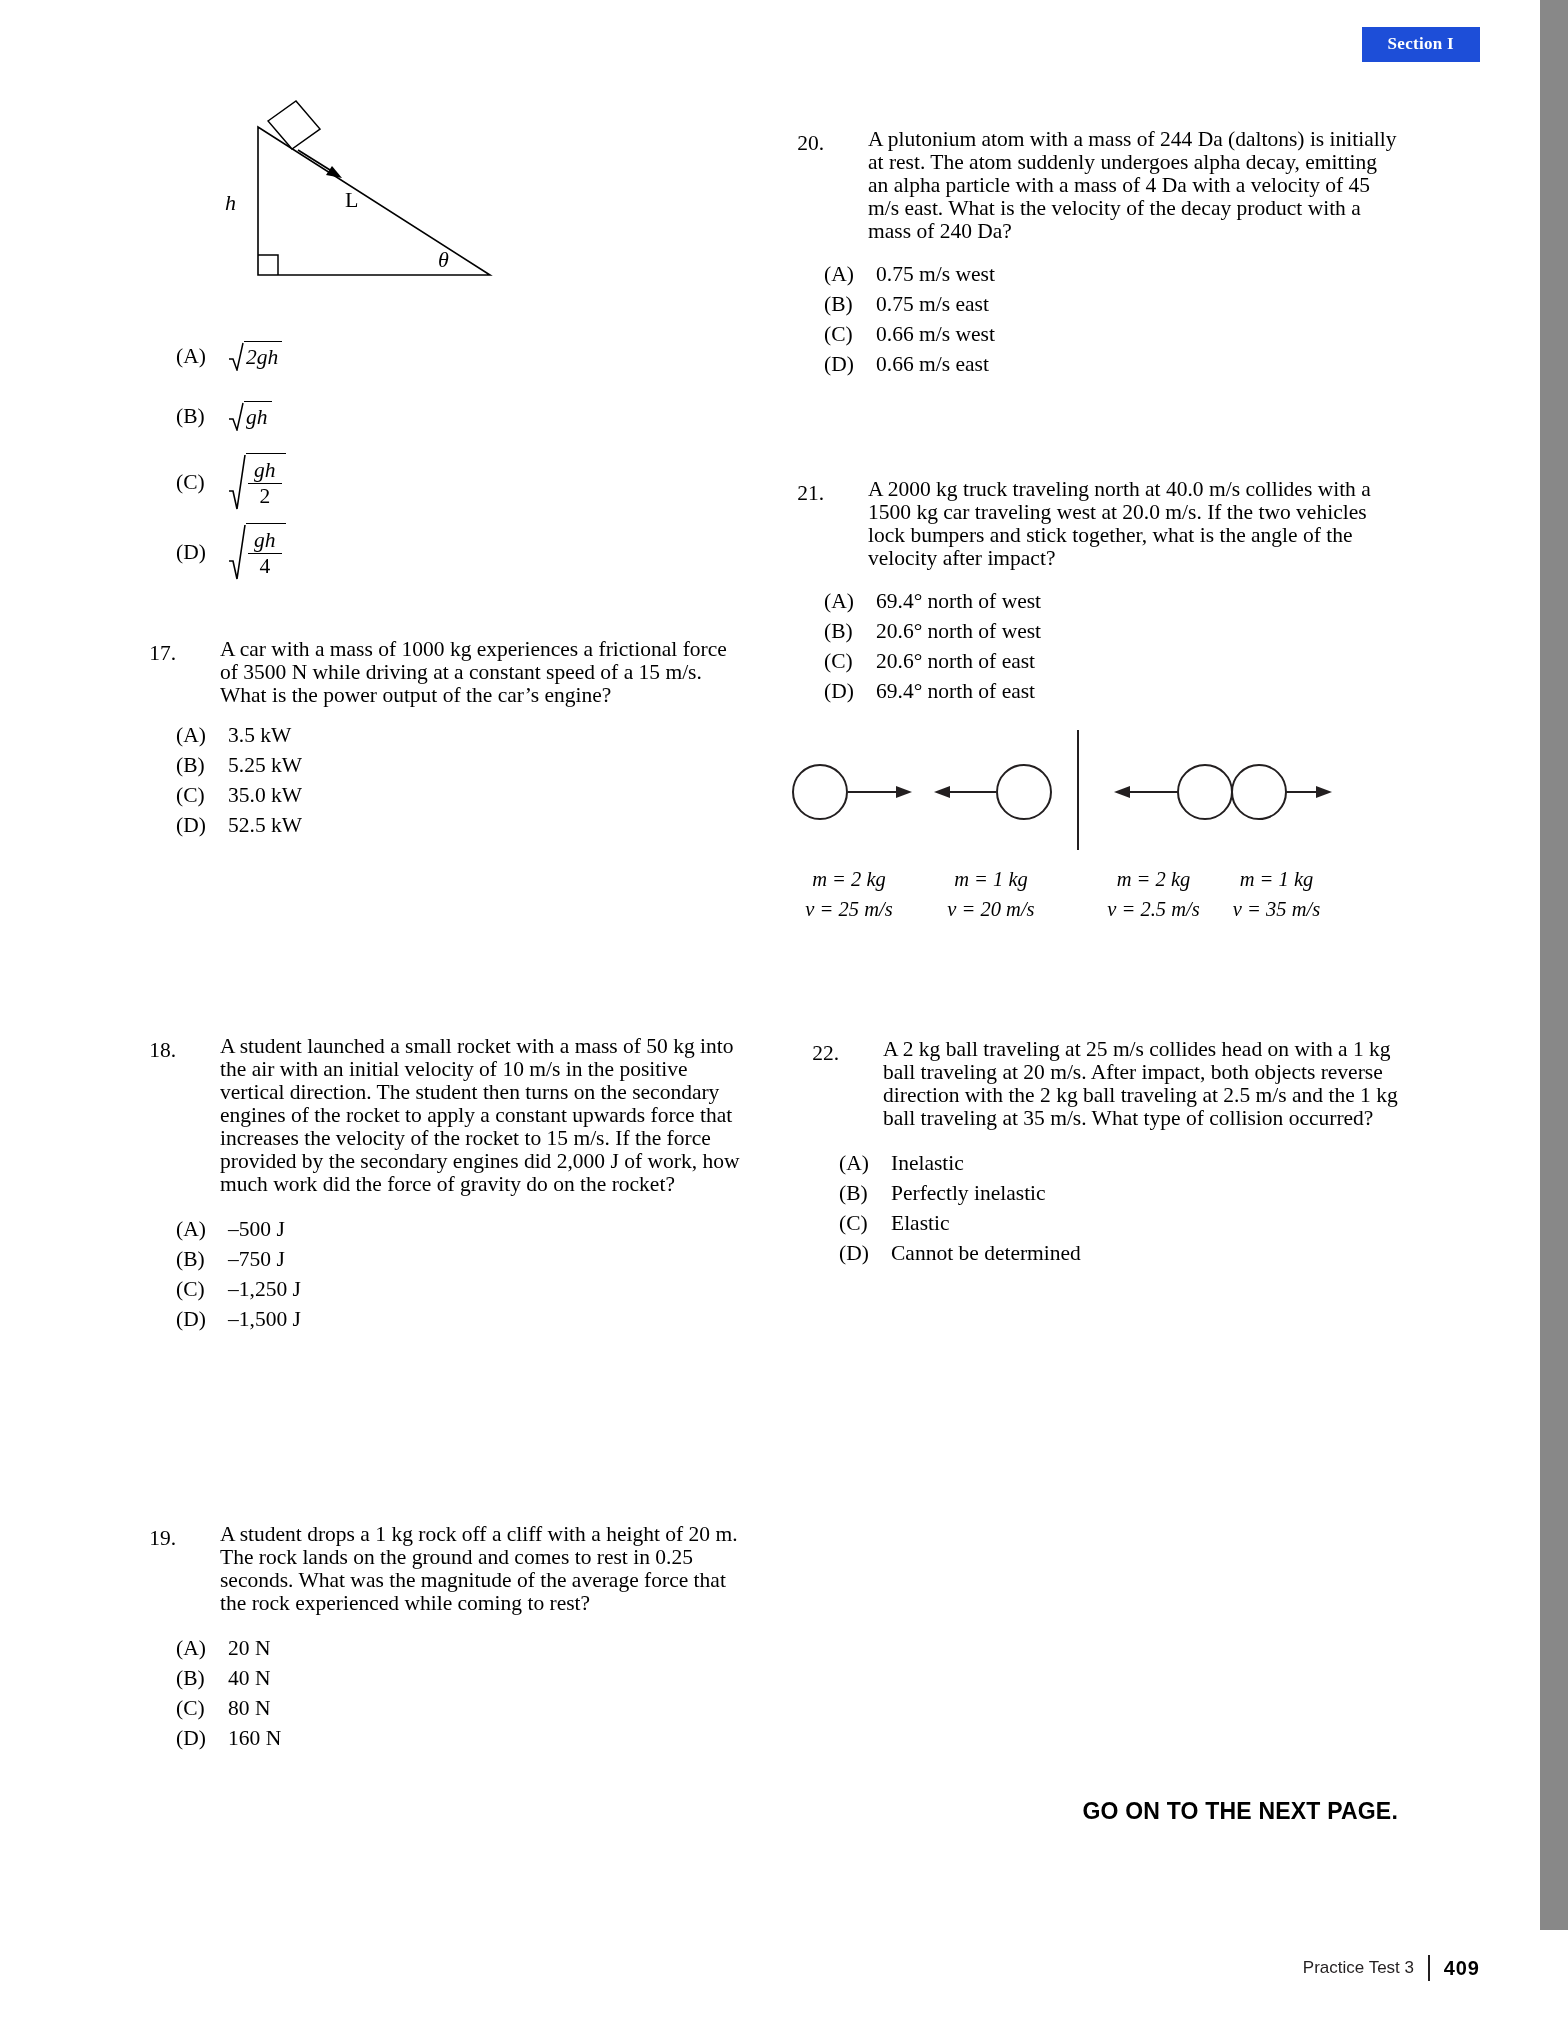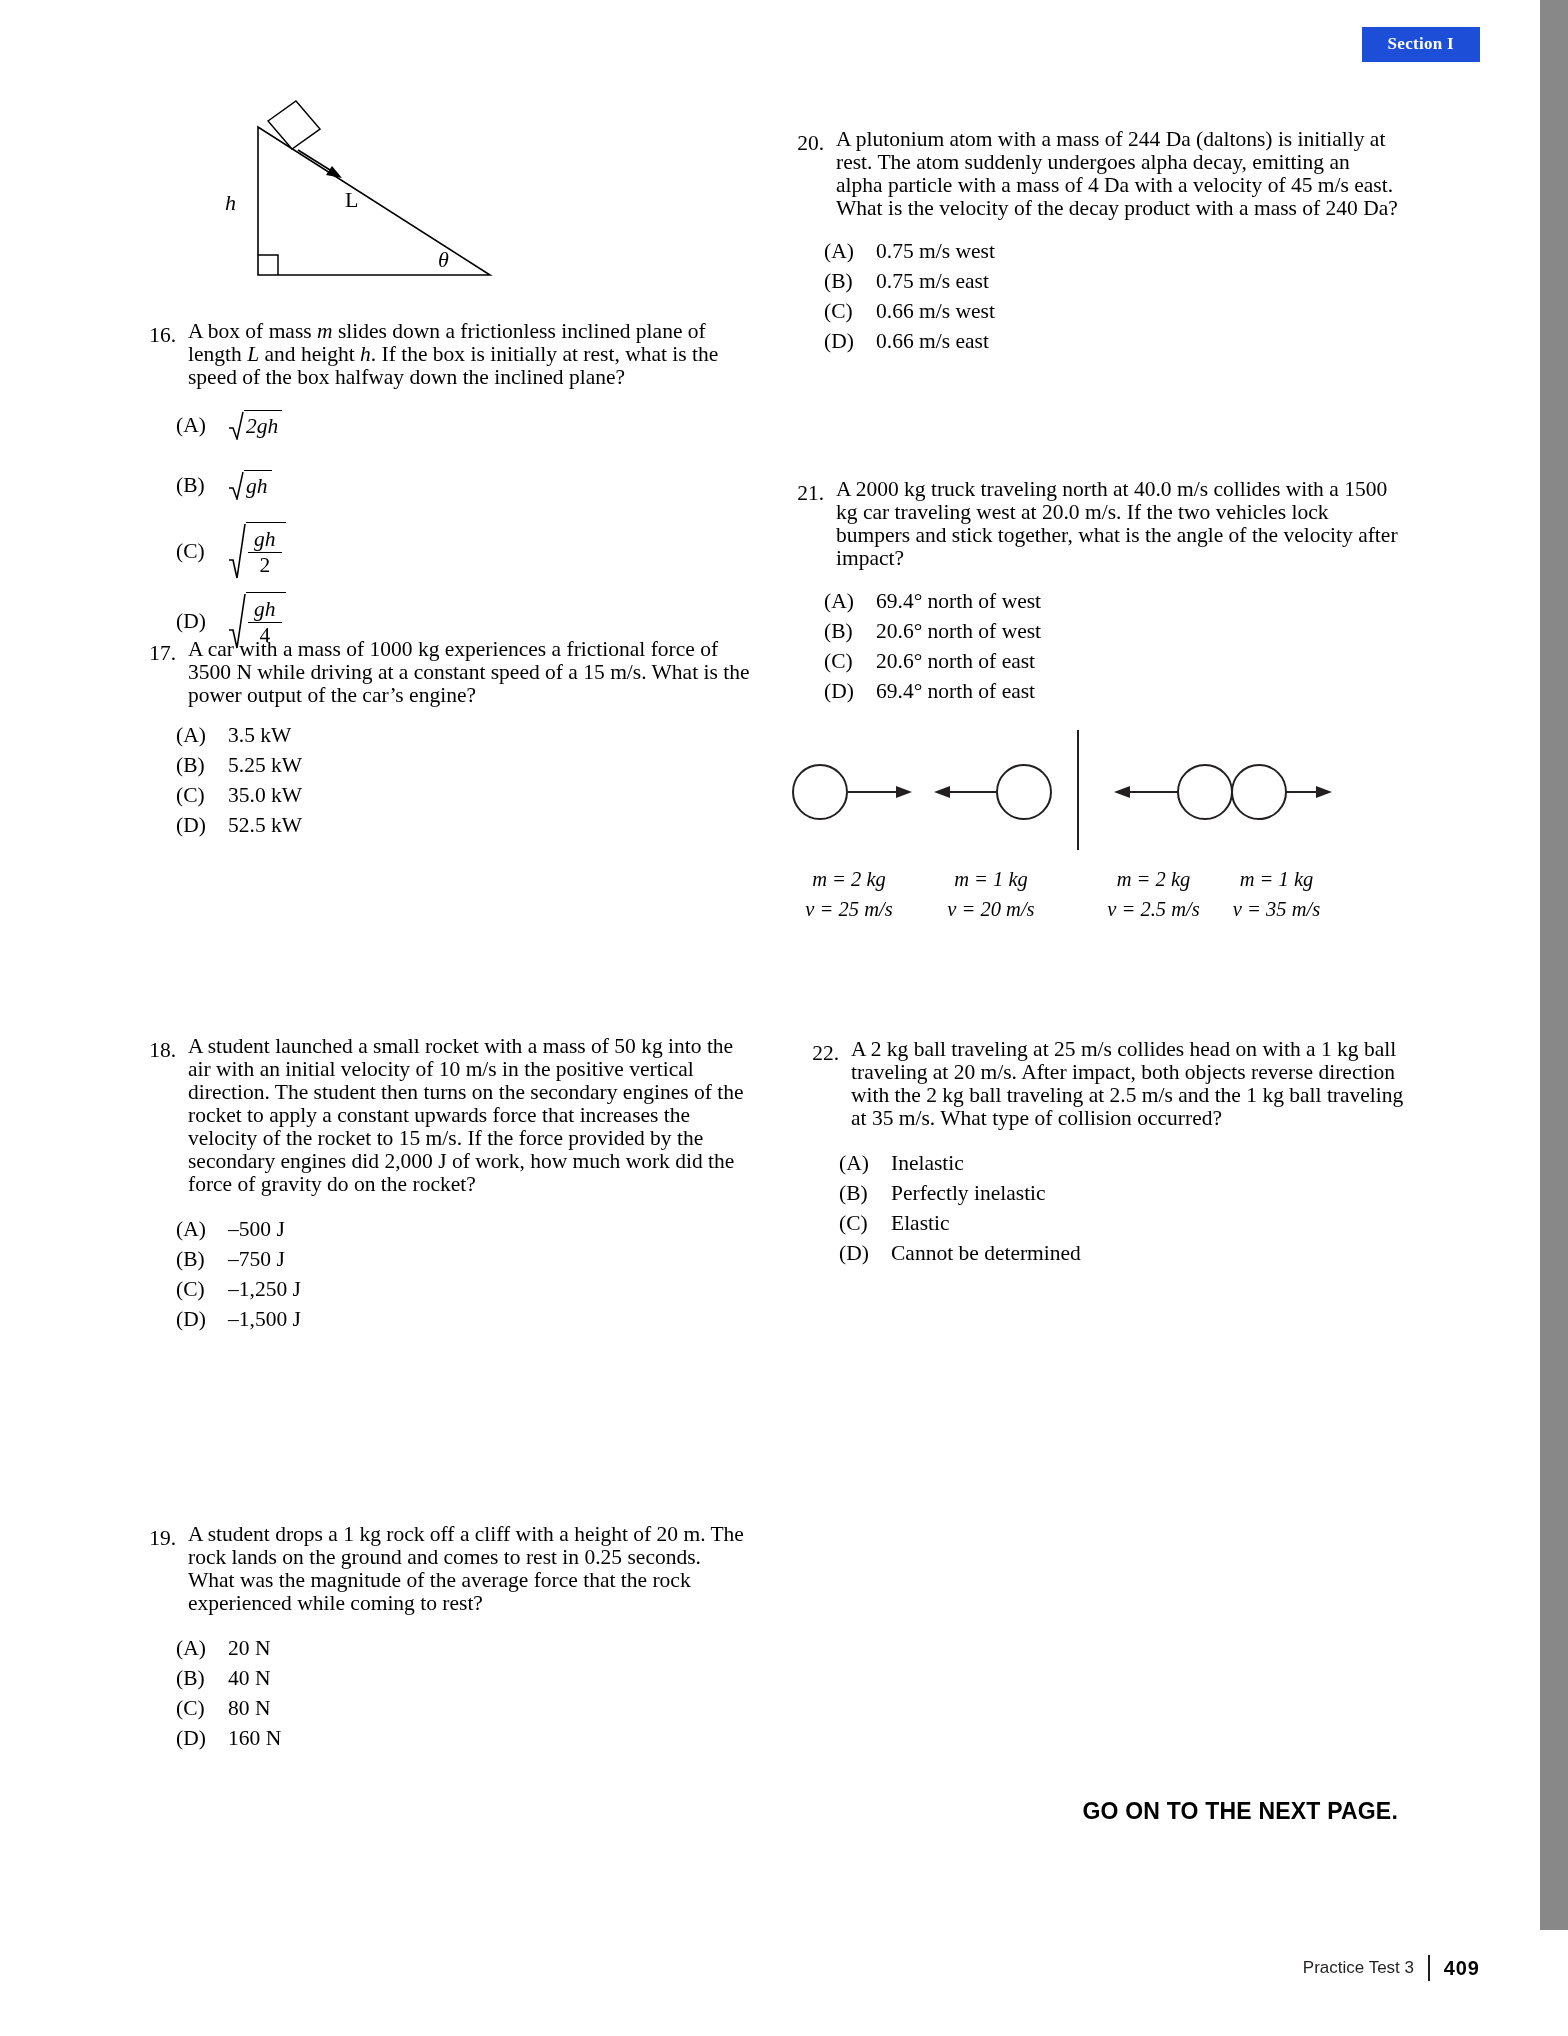--- a/index.html
+++ b/index.html
@@ -26,21 +26,21 @@
     letter-spacing:.3px;
     padding:8px 26px 10px 26px;
     line-height:1;
   }
   
   .col{position:absolute;top:0;width:620px;}
   .col-left{left:130px;}
   .col-right{left:778px;}
 
   .q{position:relative;margin-bottom:0;}
-  .q-row{display:flex;align-items:flex-start;}
+  .q-row{display:flex;align-items:flex-start;gap:32px;}
   .q-num{width:46px;flex:0 0 46px;text-align:right;padding-right:12px;font-size:21.5px;line-height:30px;}
   .q-body{flex:1;font-size:21.5px;line-height:23px;text-align:left;}
   .q-body i, .mi{font-style:italic;}
 
   .choices{margin-top:13px;padding-left:46px;}
   .choice{display:flex;align-items:flex-start;font-size:21.5px;line-height:30px;}
   .ch-let{width:52px;flex:0 0 52px;}
   .ch-txt{flex:1;}
 
   
@@ -100,24 +100,20 @@
 
       <text x="105" y="115" font-family="Liberation Serif, serif" font-size="22" font-style="italic">h</text>
       <text x="225" y="112" font-family="Liberation Serif, serif" font-size="22">L</text>
       <text x="318" y="172" font-family="Liberation Serif, serif" font-size="22" font-style="italic">θ</text>
     </svg>
   </div>
 
   <div class="col col-left">
 
     <div class="q" style="position:absolute;top:320px;left:0;width:620px;">
-      <div class="q-row">
-        <div class="q-num">16.</div>
-        <div class="q-body">A box of mass <i>m</i> slides down a frictionless inclined plane of length <i>L</i> and height <i>h</i>. If the box is initially at rest, what is the speed of the box halfway down the inclined plane?</div>
-      </div>
       <div class="choices">
 
         <div class="mchoice" style="margin-top:8px;">
           <div class="ch-let">(A)</div>
           <div class="radical">
             <span class="rad-sign">
               <svg width="16" height="30" viewBox="0 0 16 30">
                   <path d="M1 18 L5 18 L9 29 L15 2" fill="none" stroke="#000" stroke-width="1.5"></path>
                 </svg>
             </span>

